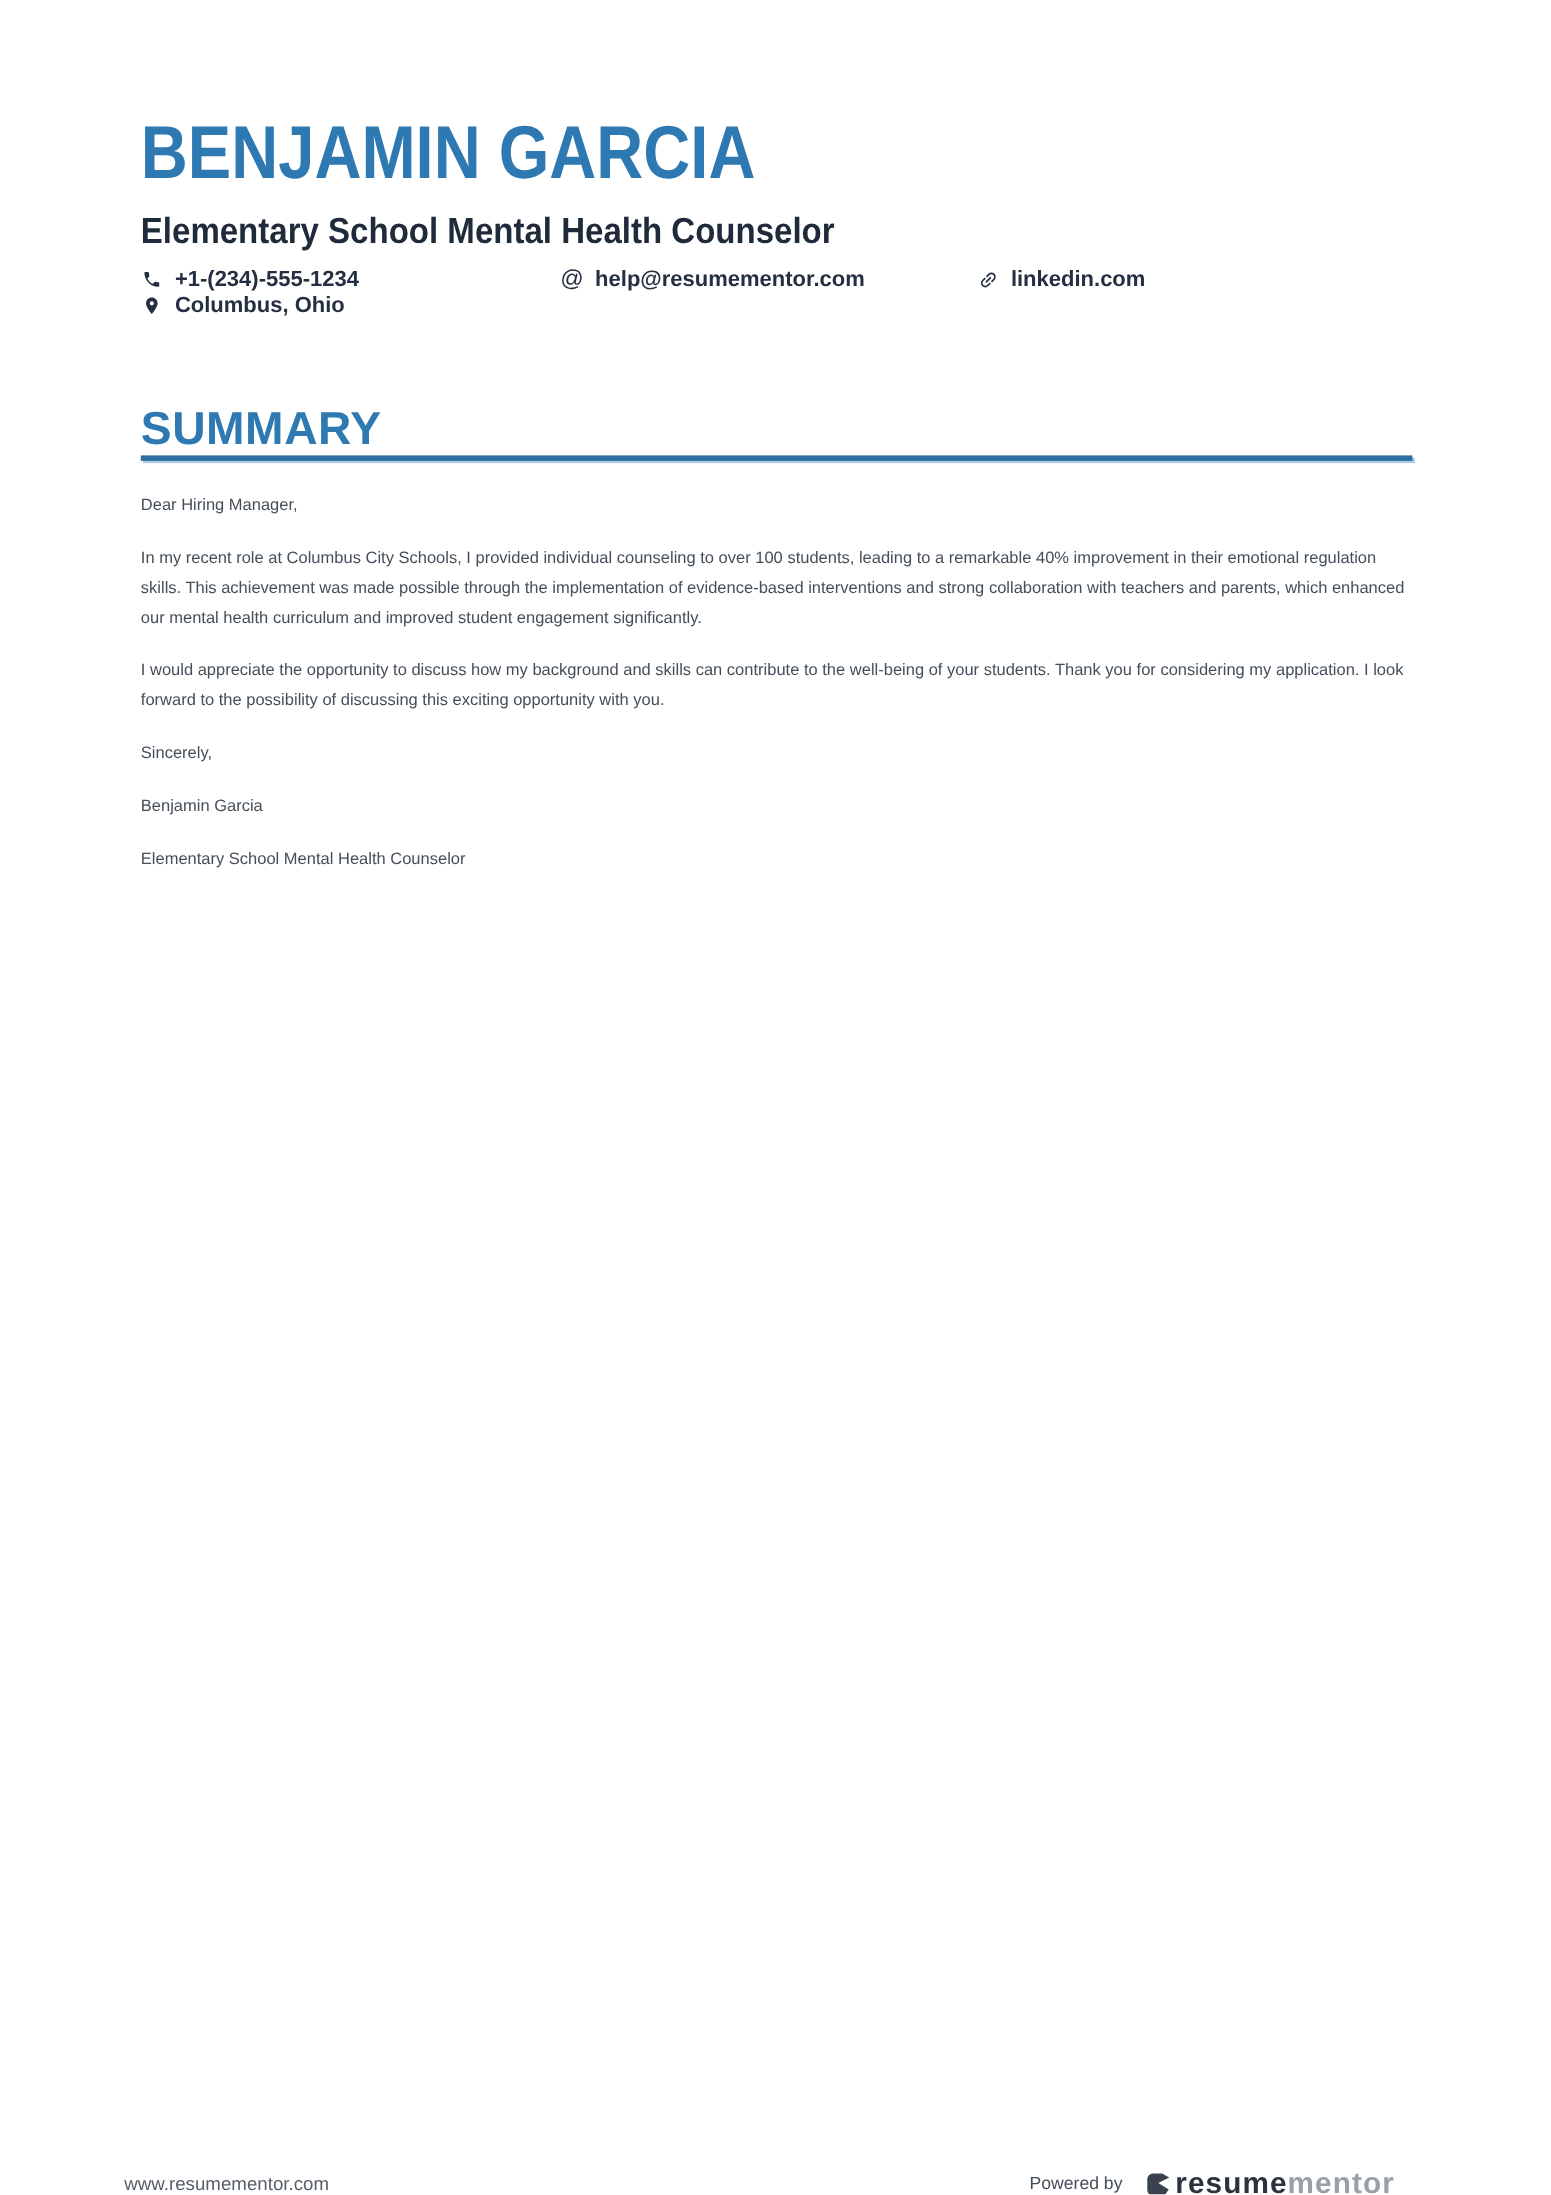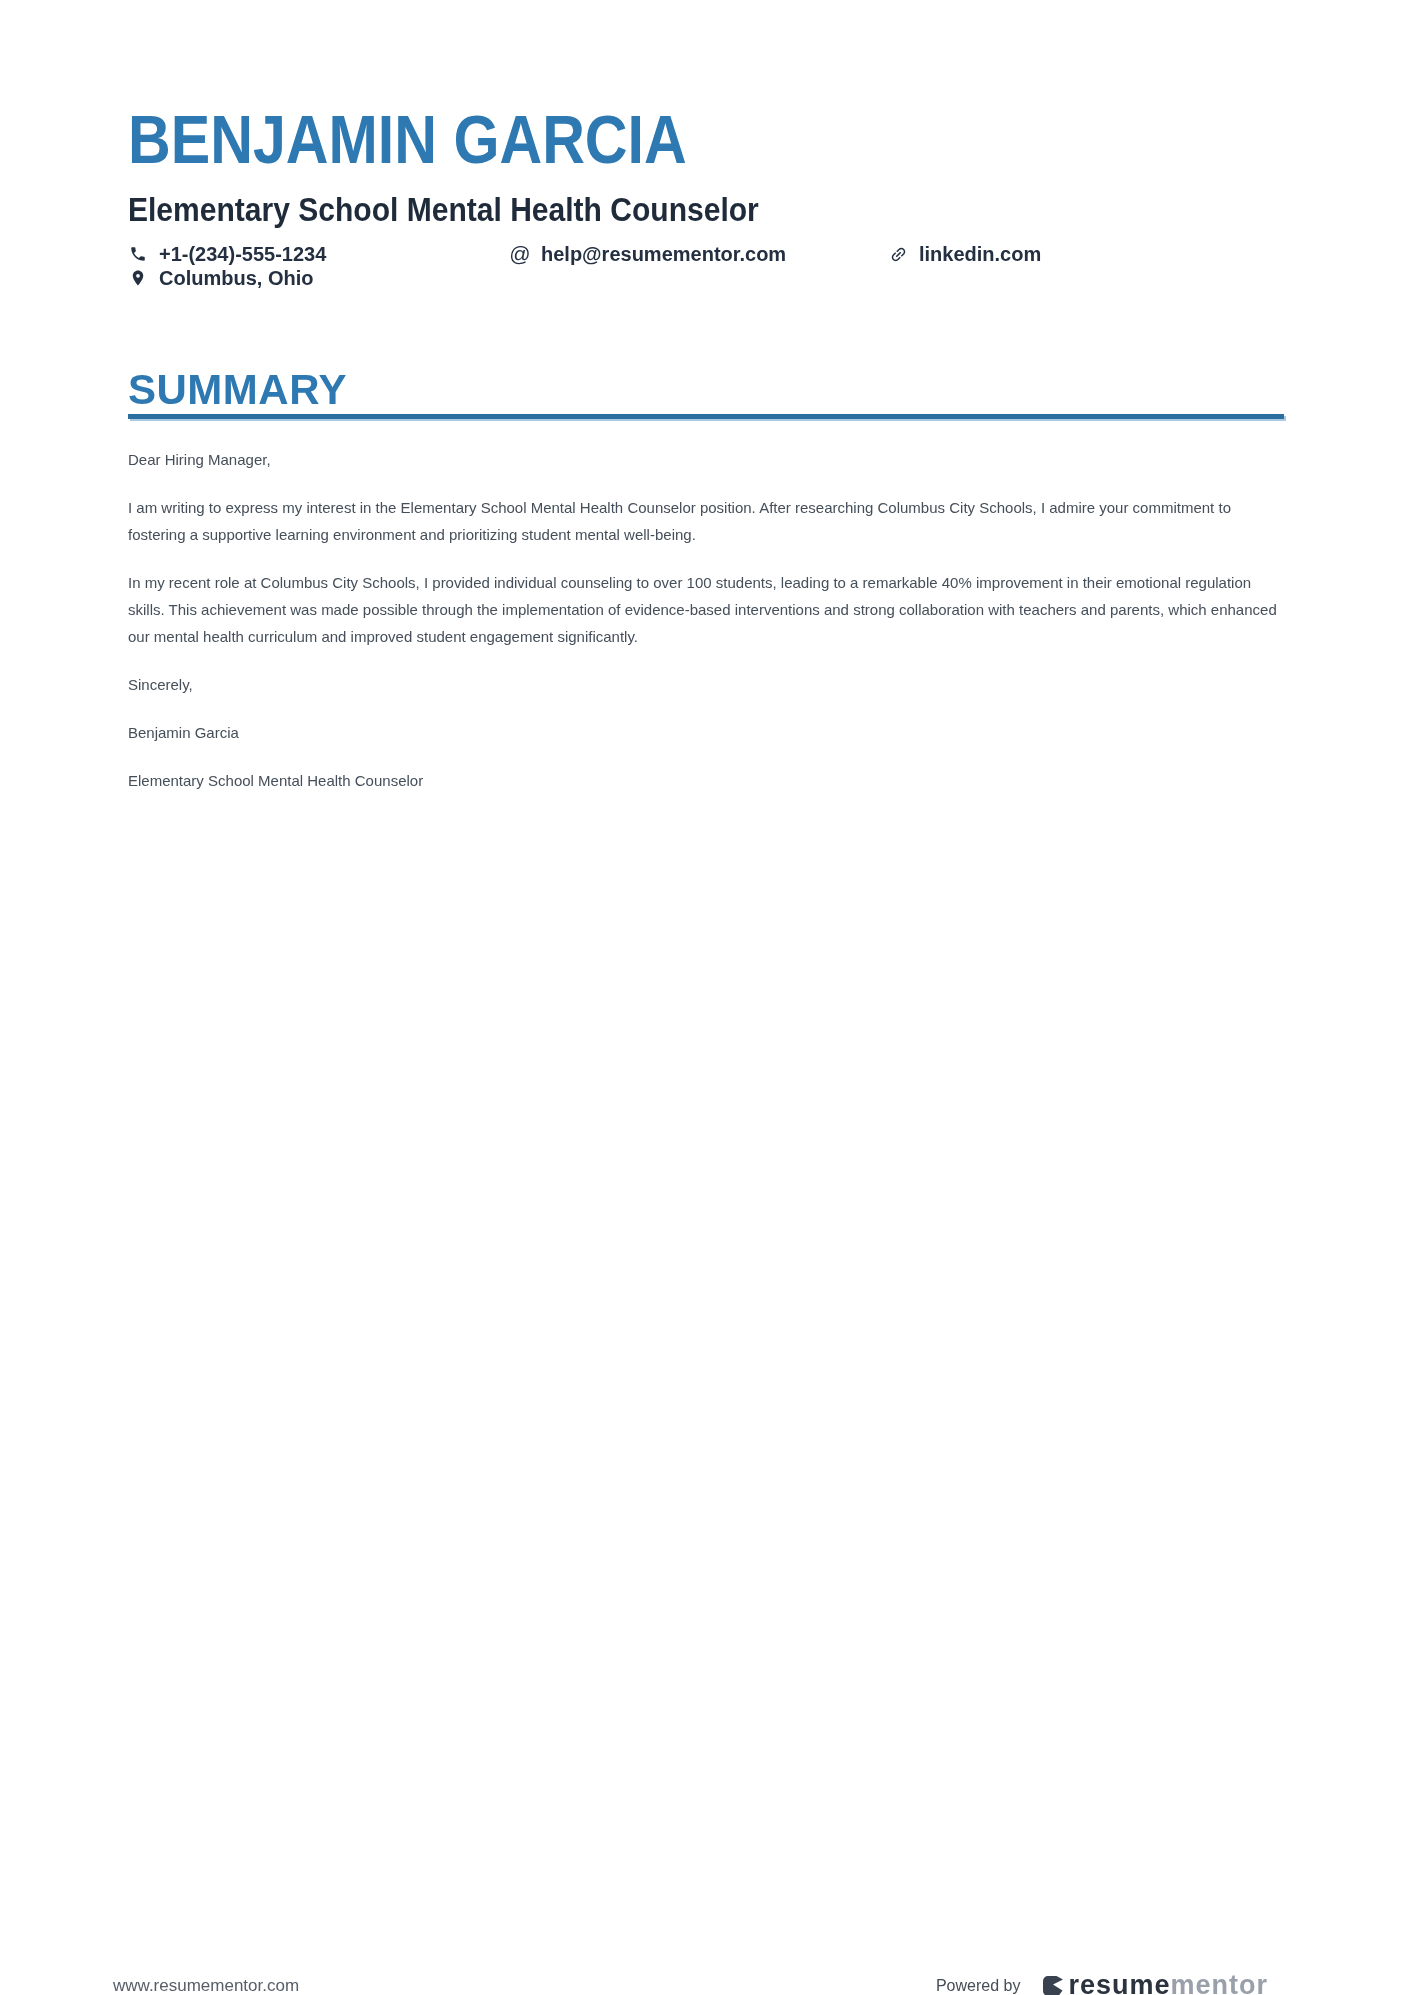--- a/index.html
+++ b/index.html
@@ -112,22 +112,22 @@
         </span>
         <span>Columbus, Ohio</span>
       </div>
     </div>
 
     <h3 class="section-heading">SUMMARY</h3>
     <div class="rule"></div>
 
     <div class="letter">
       <p>Dear Hiring Manager,</p>
-      <p>I am writing to express my interest in the Elementary School Mental Health Counselor position. After researching Columbus City Schools, I admire your commitment to fostering a supportive learning environment and prioritizing student mental well-being.</p>
       <p>In my recent role at Columbus City Schools, I provided individual counseling to over 100 students, leading to a remarkable 40% improvement in their emotional regulation skills. This achievement was made possible through the implementation of evidence-based interventions and strong collaboration with teachers and parents, which enhanced our mental health curriculum and improved student engagement significantly.</p>
+      <p>I would appreciate the opportunity to discuss how my background and skills can contribute to the well-being of your students. Thank you for considering my application. I look forward to the possibility of discussing this exciting opportunity with you.</p>
       <p>Sincerely,</p>
       <p>Benjamin Garcia</p>
       <p>Elementary School Mental Health Counselor</p>
     </div>
 
   </div>
 
   <div class="footer">
     <span class="footer-site">www.resumementor.com</span>
     <span class="powered">

